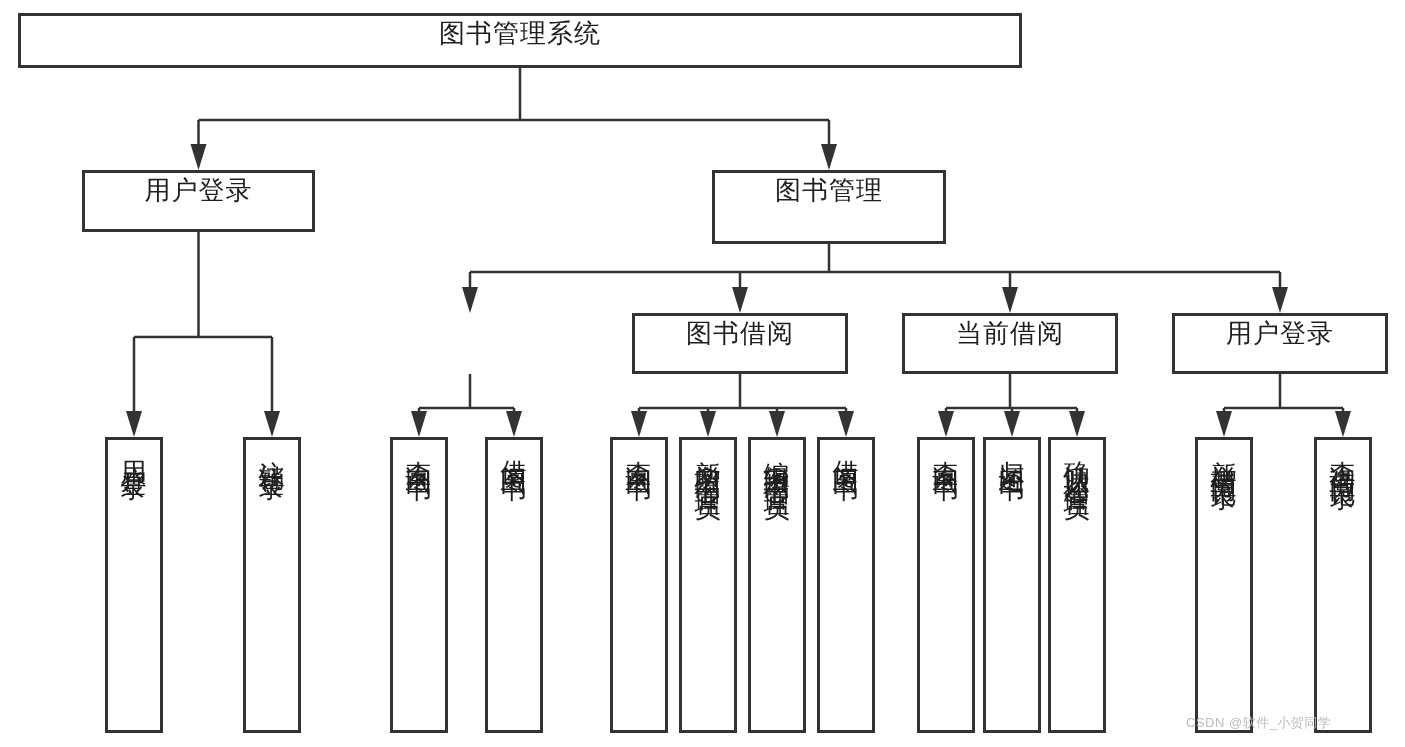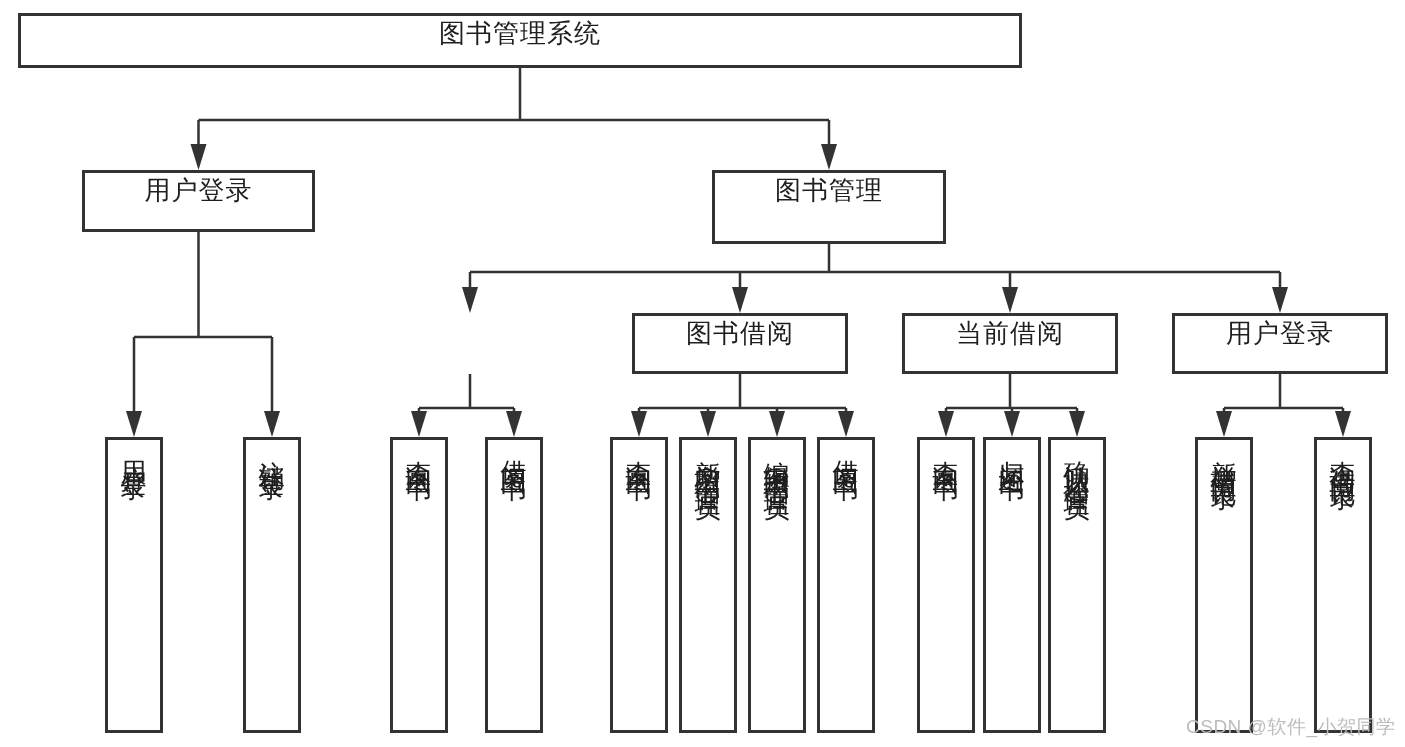--- a/index.html
+++ b/index.html
@@ -56,21 +56,21 @@
     font-size: 26px;
     letter-spacing: 5px;
     line-height: 1;
     color: var(--text);
     max-height: 288px;
   }
   .watermark {
     position: absolute;
     left: 1186px;
     top: 714px;
-    font-size: 19px;
+    font-size: 13px;
     letter-spacing: 0.5px;
     color: var(--watermark);
     white-space: nowrap;
   }
 </style>
 </head>
 <body>
 
 <div class="stage">
 

